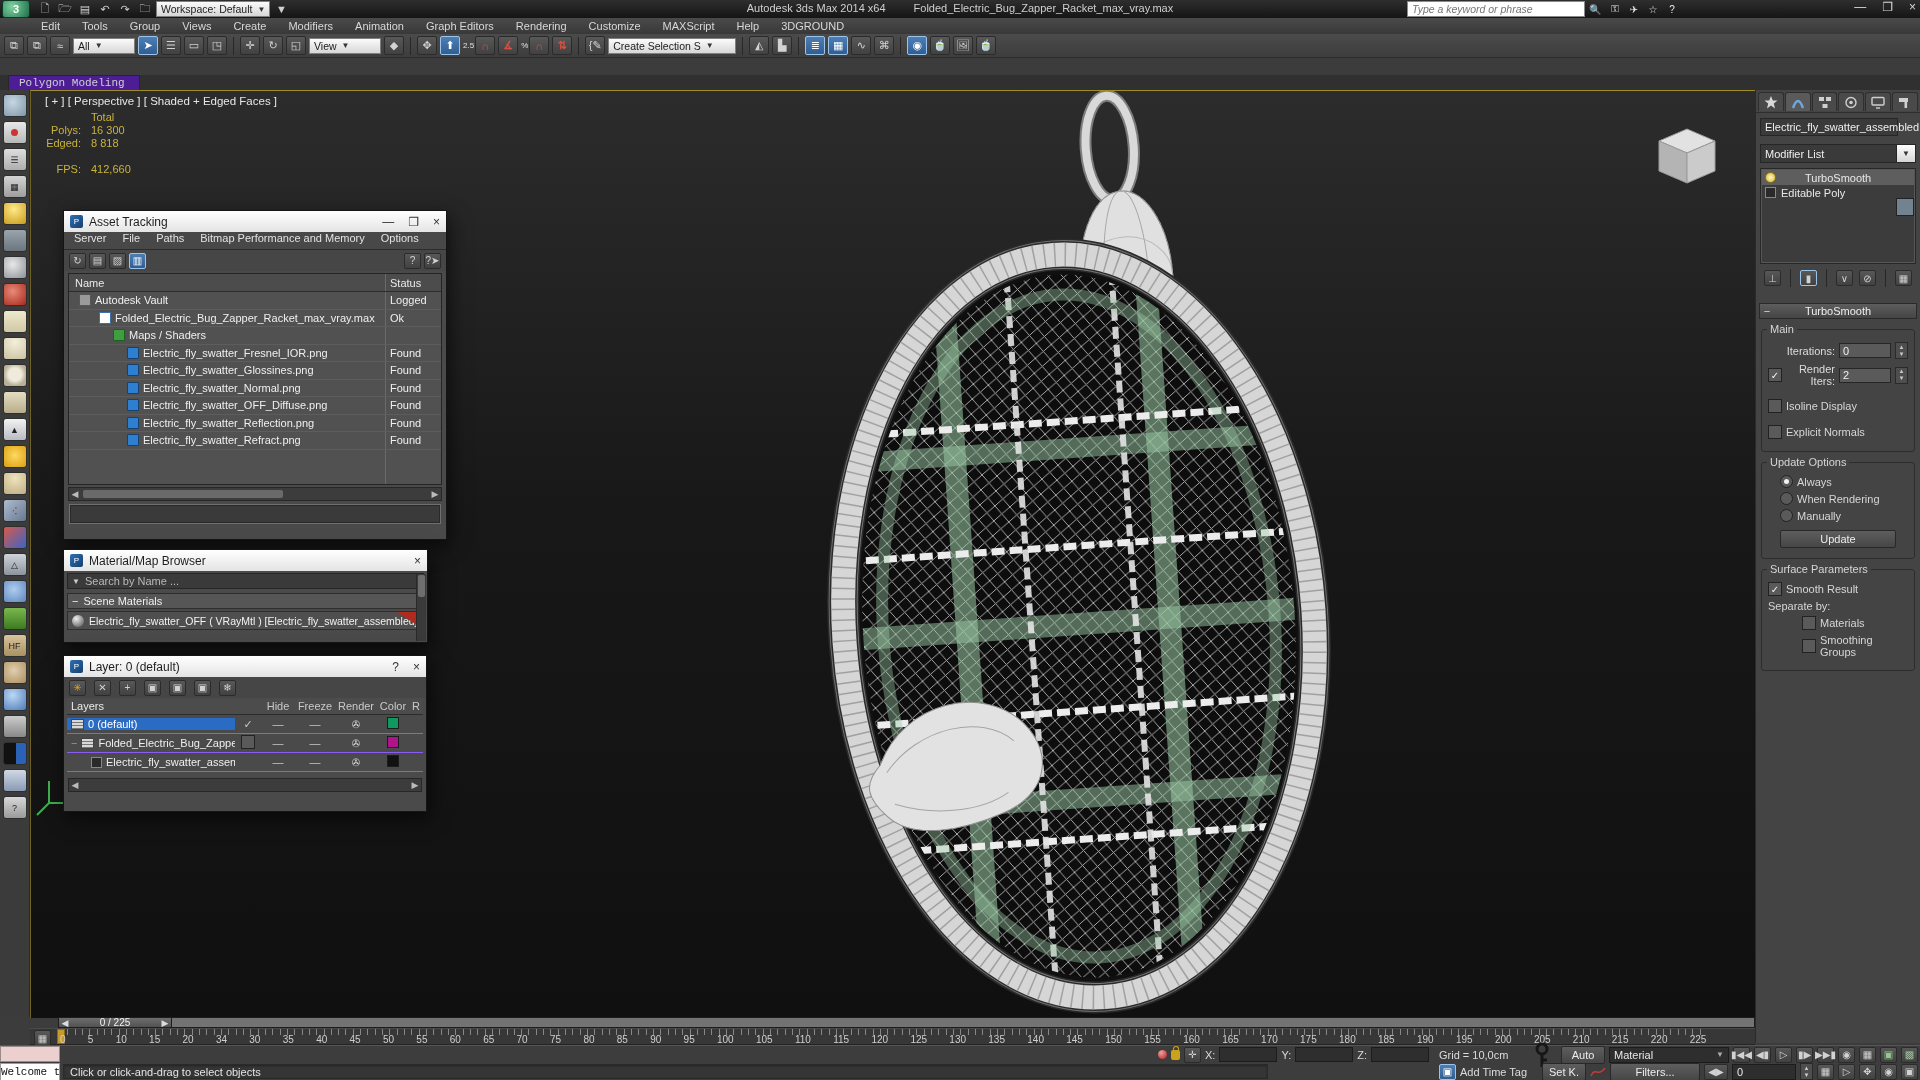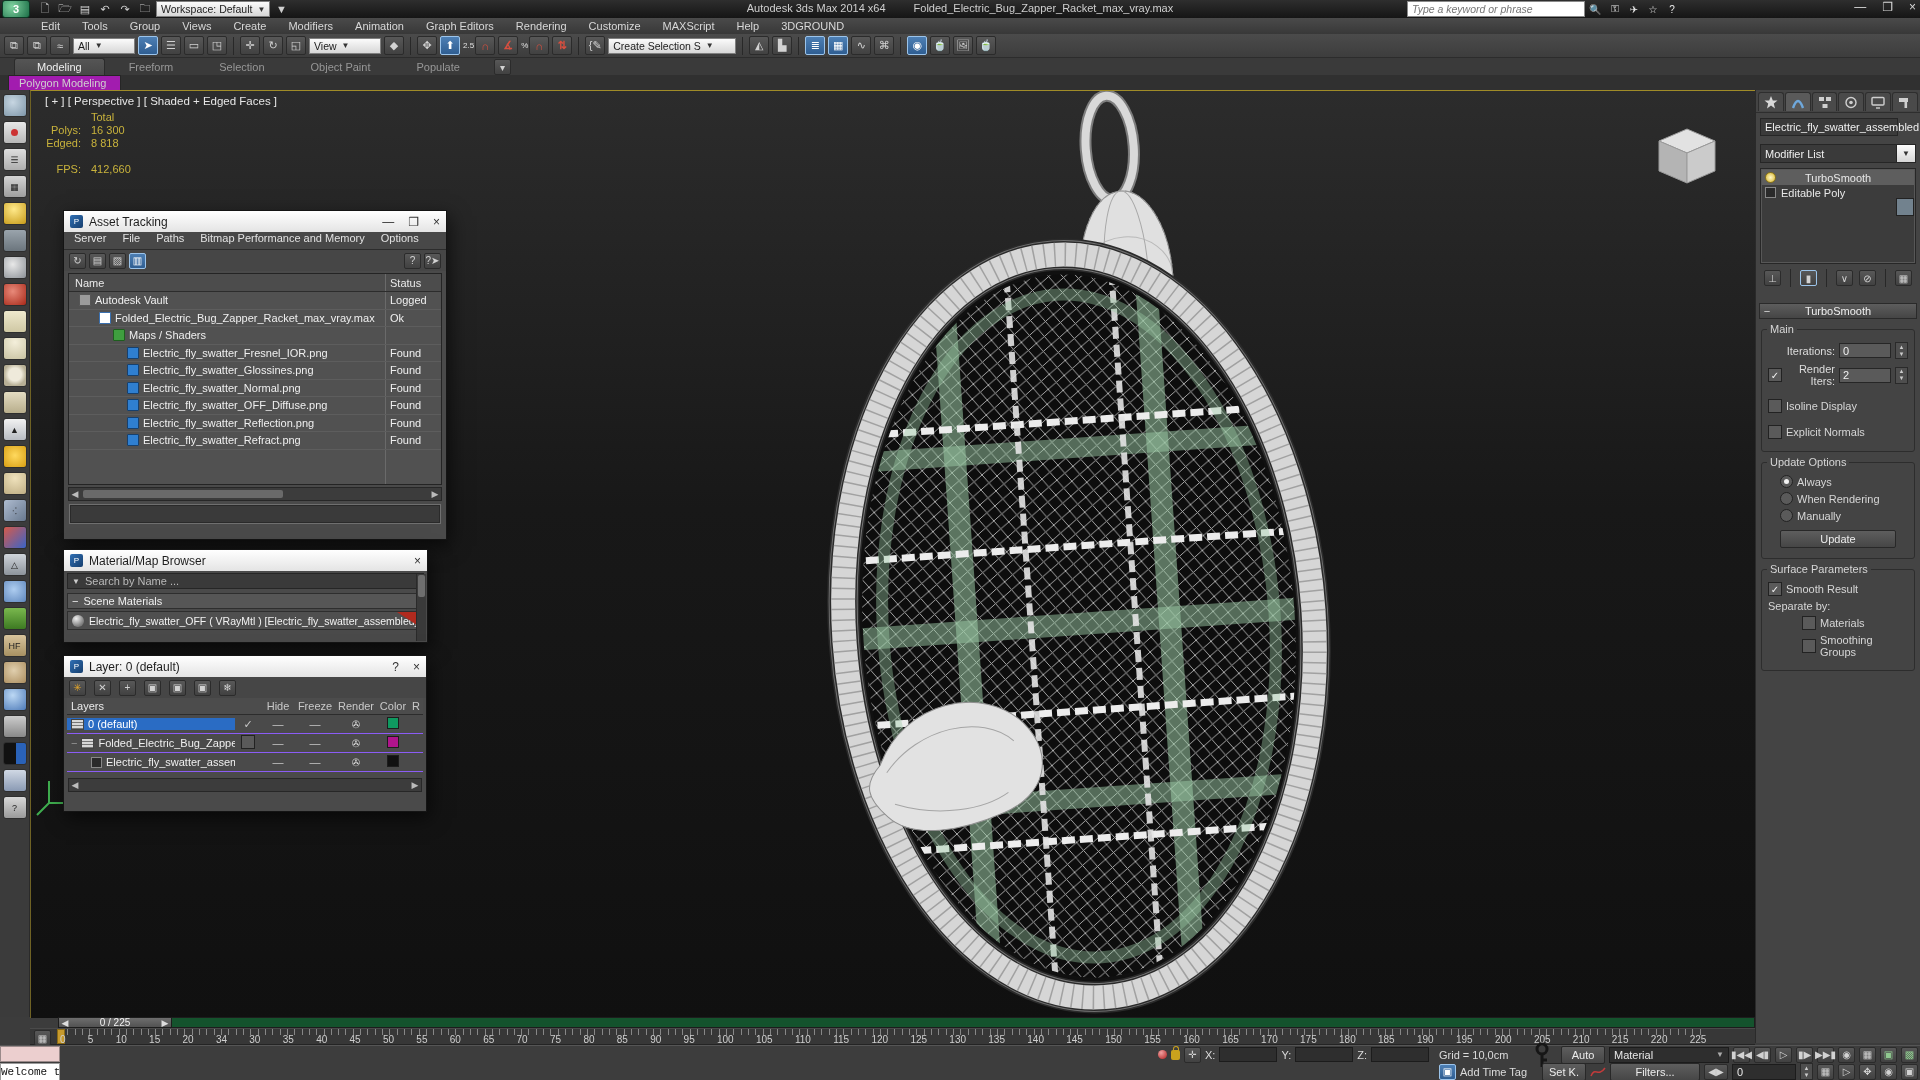--- a/index.html
+++ b/index.html
@@ -30,21 +30,21 @@
   .ibox.sm{width:17px;height:16px;font-size:10px;}
   .ibox.active{background:linear-gradient(#4d7fb4,#2f5e92);border-color:#9cc4ea;color:#fff;}
   .sep{width:1px;height:18px;background:#282828;margin:0 3px;flex:none;}
   .magnet{color:#d84f3f;font-weight:bold;}
   .snaplbl{font-size:8px;color:#e0e0e0;margin-right:-2px;}
   
   .ribbontabs{left:0;top:58px;width:1920px;height:17px;background:#3a3a3a;display:flex;align-items:flex-end;padding-left:14px;box-sizing:border-box;gap:2px;}
   .rtab{padding:2px 22px;color:#979797;}
   .rtab.active{background:linear-gradient(#555,#484848);color:#eee;border:1px solid #2b2b2b;border-bottom:none;border-radius:3px 3px 0 0;}
   .ribbonpanel{left:0;top:75px;width:1920px;height:15px;background:#303030;display:flex;align-items:center;}
-  .rpanel-lbl{background:#a21caf;border:1px solid #262626;border-bottom:none;padding:1px 14px 1px 10px;color:#cfcfcf;margin-left:8px;}
+  .rpanel-lbl{background:#4c1d95;border:1px solid #262626;border-bottom:none;padding:1px 14px 1px 10px;color:#cfcfcf;margin-left:8px;font-family:Liberation Mono, monospace;}
   
   .leftstrip{left:0;top:90px;width:30px;height:927px;background:#3b3b3b;border-right:1px solid #2a2a2a;display:flex;flex-direction:column;align-items:center;padding-top:4px;box-sizing:border-box;gap:4px;}
   .lsi{width:22px;height:21px;border-radius:3px;border:1px solid #2e2e2e;flex:none;display:flex;align-items:center;justify-content:center;font-size:9px;color:#222;}
   
   .viewport{left:30px;top:90px;width:1725px;height:927px;background:linear-gradient(#2c2c2c,#181818 45%,#101010);border-top:1px solid #a08c28;border-left:1px solid #6f6224;overflow:hidden;}
   .vp-label{position:absolute;left:14px;top:4px;color:#e6e6e6;font-size:11.5px;}
   .vp-stats{position:absolute;left:8px;top:20px;color:#c9b33c;font-size:11px;line-height:13px;}
   .vp-stats .row{display:flex;}
   .vp-stats .lab{width:42px;text-align:right;margin-right:10px;}
   .vp-stats .val{}
@@ -109,21 +109,21 @@
   .group-label{position:absolute;top:-7px;left:5px;background:#444;padding:0 3px;color:#d6d6d6;}
   .prow{display:flex;align-items:center;margin:4px 2px;gap:4px;}
   .plab{flex:1;text-align:right;color:#dcdcdc;}
   .spin{width:44px;height:13px;background:#5a5a5a;border:1px solid #262626;color:#f0f0f0;display:flex;align-items:center;padding:0 3px;}
   .spinb{width:11px;height:15px;display:flex;flex-direction:column;justify-content:center;color:#ccc;font-size:6px;line-height:7px;text-align:center;background:#4e4e4e;border:1px solid #2a2a2a;}
   .cb{width:12px;height:12px;background:#5a5a5a;border:1px solid #222;flex:none;display:inline-flex;align-items:center;justify-content:center;color:#f4f4f4;font-size:10px;}
   .radio{width:11px;height:11px;border-radius:50%;background:#5a5a5a;border:1px solid #222;flex:none;position:relative;}
   .radio.sel::after{content:"";position:absolute;left:3px;top:3px;width:5px;height:5px;border-radius:50%;background:#f2f2f2;}
   .btn3d{background:linear-gradient(#5e5e5e,#464646);border:1px solid #282828;color:#ececec;border-radius:2px;padding:2px 0;text-align:center;}
   
-  .timeslider{left:58px;top:1017px;width:1697px;height:11px;background:#14532d;border:1px solid #1d1d1d;box-sizing:border-box;display:flex;}
+  .timeslider{left:58px;top:1017px;width:1697px;height:11px;background:#737373;border:1px solid #1d1d1d;box-sizing:border-box;display:flex;}
   .ts-handle{width:112px;height:100%;background:linear-gradient(#6e6e6e,#525252);border-right:1px solid #1d1d1d;display:flex;align-items:center;color:#f2f2f2;font-size:10px;}
   .ts-arr{width:12px;text-align:center;color:#ddd;font-size:9px;}
   .ts-lbl{flex:1;text-align:center;}
   .trackbar{left:30px;top:1028px;width:1725px;height:17px;background:#373737;border-top:1px solid #4a4a4a;border-bottom:1px solid #242424;box-sizing:border-box;}
   .tb-ticks{position:absolute;left:30px;top:0;width:1647px;height:6px;background:repeating-linear-gradient(90deg,#878787 0 1px,transparent 1px 7.32px);}
   .tb-marker{position:absolute;left:27px;top:0;width:8px;height:15px;background:#c79a2d;border:1px solid #8a6a15;box-sizing:border-box;}
   .tb-nums{position:absolute;left:30px;top:5px;width:1647px;display:flex;justify-content:space-between;color:#cfcfcf;font-size:10px;}
   .tb-ico{position:absolute;left:4px;top:1px;}
   
   .statusbar{left:0;top:1045px;width:1920px;height:35px;background:#3d3d3d;border-top:1px solid #555;}
@@ -256,28 +256,20 @@
     <span class="ibox active">▦</span>
     <span class="ibox">∿</span>
     <span class="ibox">⌘</span>
     <span class="sep"></span>
     <span class="ibox active">◉</span>
     <span class="ibox">🍵</span>
     <span class="ibox">🖼</span>
     <span class="ibox">🍵</span>
   </div>
 
-  <div class="abs ribbontabs">
-    <span class="rtab active">Modeling</span>
-    <span class="rtab">Freeform</span>
-    <span class="rtab">Selection</span>
-    <span class="rtab">Object Paint</span>
-    <span class="rtab">Populate</span>
-    <span class="ibox sm" style="margin-left:10px">▾</span>
-  </div>
   <div class="abs ribbonpanel">
     <span class="rpanel-lbl">Polygon Modeling</span>
   </div>
 
   <div class="abs leftstrip">
     <span class="lsi" style="background:radial-gradient(circle at 40% 35%,#c7d6e2,#7e96a8)"></span>
     <span class="lsi" style="background:linear-gradient(#e8e8e8,#b8b8b8)">
         <span style="width:7px;height:7px;border-radius:50%;background:#c33"></span>
       </span>
     <span class="lsi" style="background:linear-gradient(#dedede,#aeaeae)">☰</span>
@@ -786,20 +778,23 @@
         <span>220</span>
         <span>225</span>
       </div>
   </div>
 
   <div class="abs statusbar">
     <div class="listener-pink"></div>
     <div class="listener-white">
         <span>Welcome tc</span>
       </div>
+    <div class="stat-field" style="top:18px">
+        <span>Click or click-and-drag to select objects</span>
+      </div>
 
     <div class="srow" style="top:0">
       <span class="pinico"></span>
       <span class="lockico"></span>
       <span class="ibox sm">✛</span>
       <span class="slab">X:</span>
       <span class="sfield"></span>
       <span class="slab">Y:</span>
       <span class="sfield"></span>
       <span class="slab">Z:</span>

